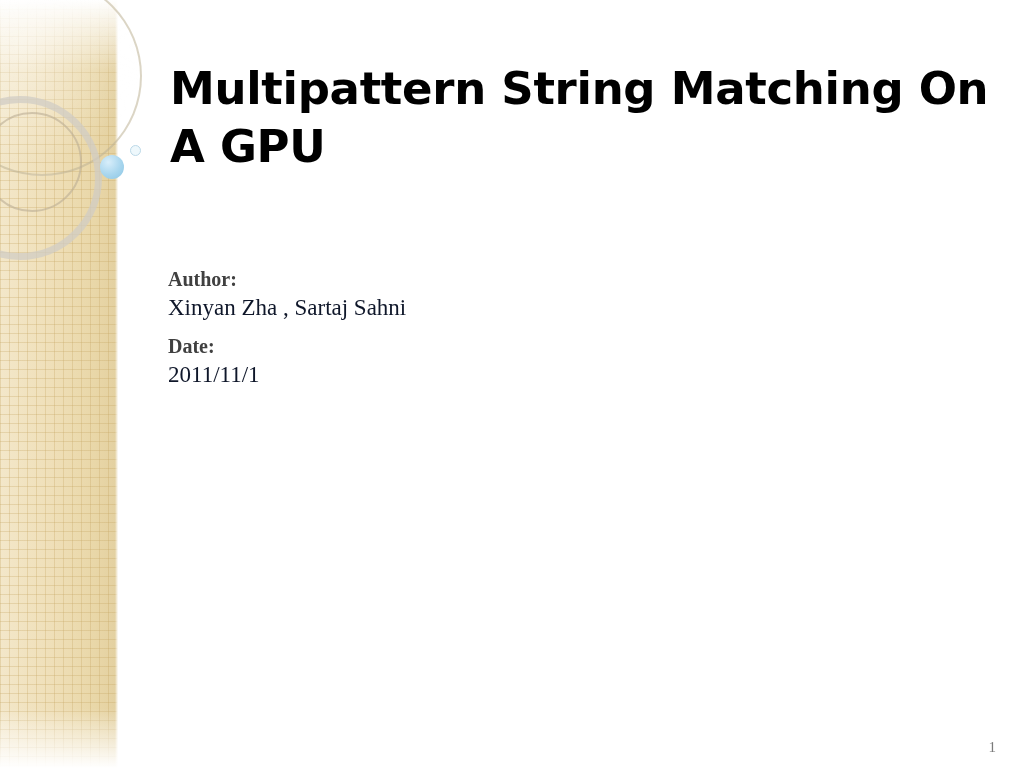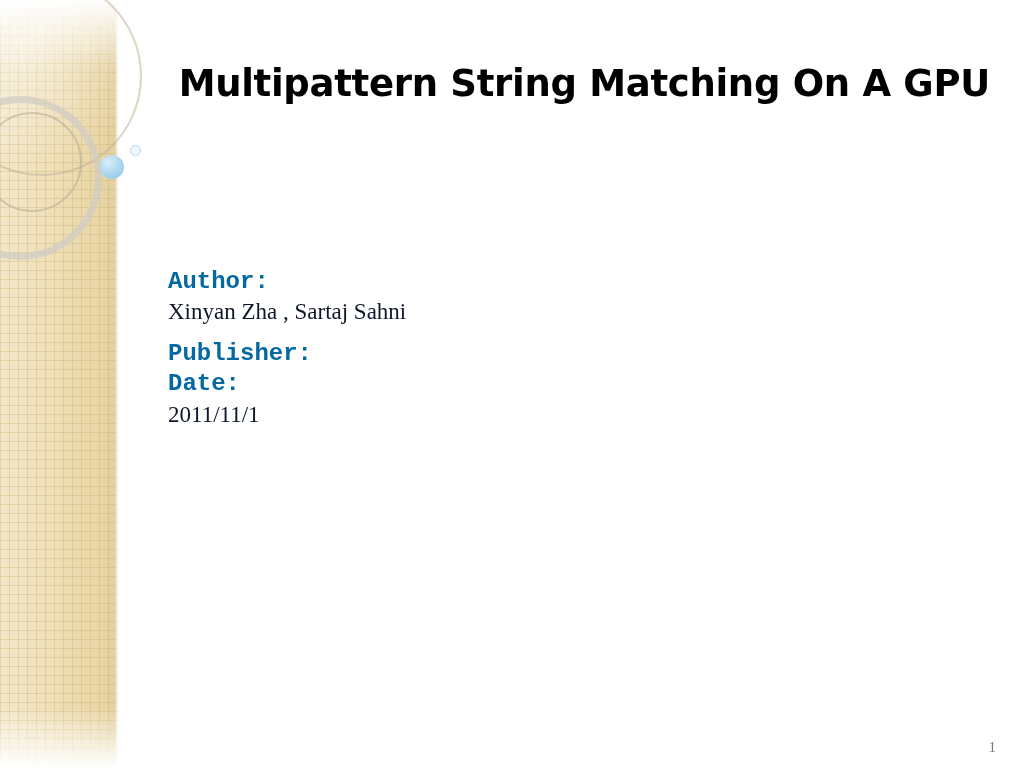--- a/index.html
+++ b/index.html
@@ -121,41 +121,41 @@
     top: 0;
     width: 850px;
     height: 768px;
   }
 
   .slide-title {
     position: absolute;
     left: 20px;
     top: 60px;
     width: 820px;
-    text-align: right;
+    text-align: left;
     font-family: "DejaVu Sans", sans-serif;
     font-weight: bold;
-    font-size: 37px;
+    font-size: 45px;
     line-height: 1.28;
     color: #000000;
     letter-spacing: -0.3px;
   }
 
   .body-block {
     position: absolute;
     left: 18px;
     top: 268px;
     width: 800px;
   }
 
   .field-label {
-    font-family: Liberation Mono, monospace;
+    font-family: Liberation Serif, serif;
     font-weight: bold;
-    font-size: 24px;
-    color: #0369a1;
+    font-size: 20px;
+    color: #404040;
     line-height: 1.18;
     margin: 0 0 2px 0;
   }
   .field-value {
     font-family: "Liberation Serif", serif;
     font-size: 23px;
     color: #0f172a;
     line-height: 1.2;
     margin: 0 0 14px 0;
   }
@@ -189,21 +189,20 @@
 
   <div class="content">
 
     <div class="slide-title">Multipattern String Matching On A GPU</div>
 
     <div class="body-block">
 
       <div class="field-label">Author:</div>
       <div class="field-value">Xinyan Zha , Sartaj Sahni</div>
 
-      <div class="field-label">Publisher:</div>
 
 
       <div class="field-label">Date:</div>
       <div class="field-value last">2011/11/1</div>
 
     </div>
   </div>
 
   <div class="page-number">1</div>
 

